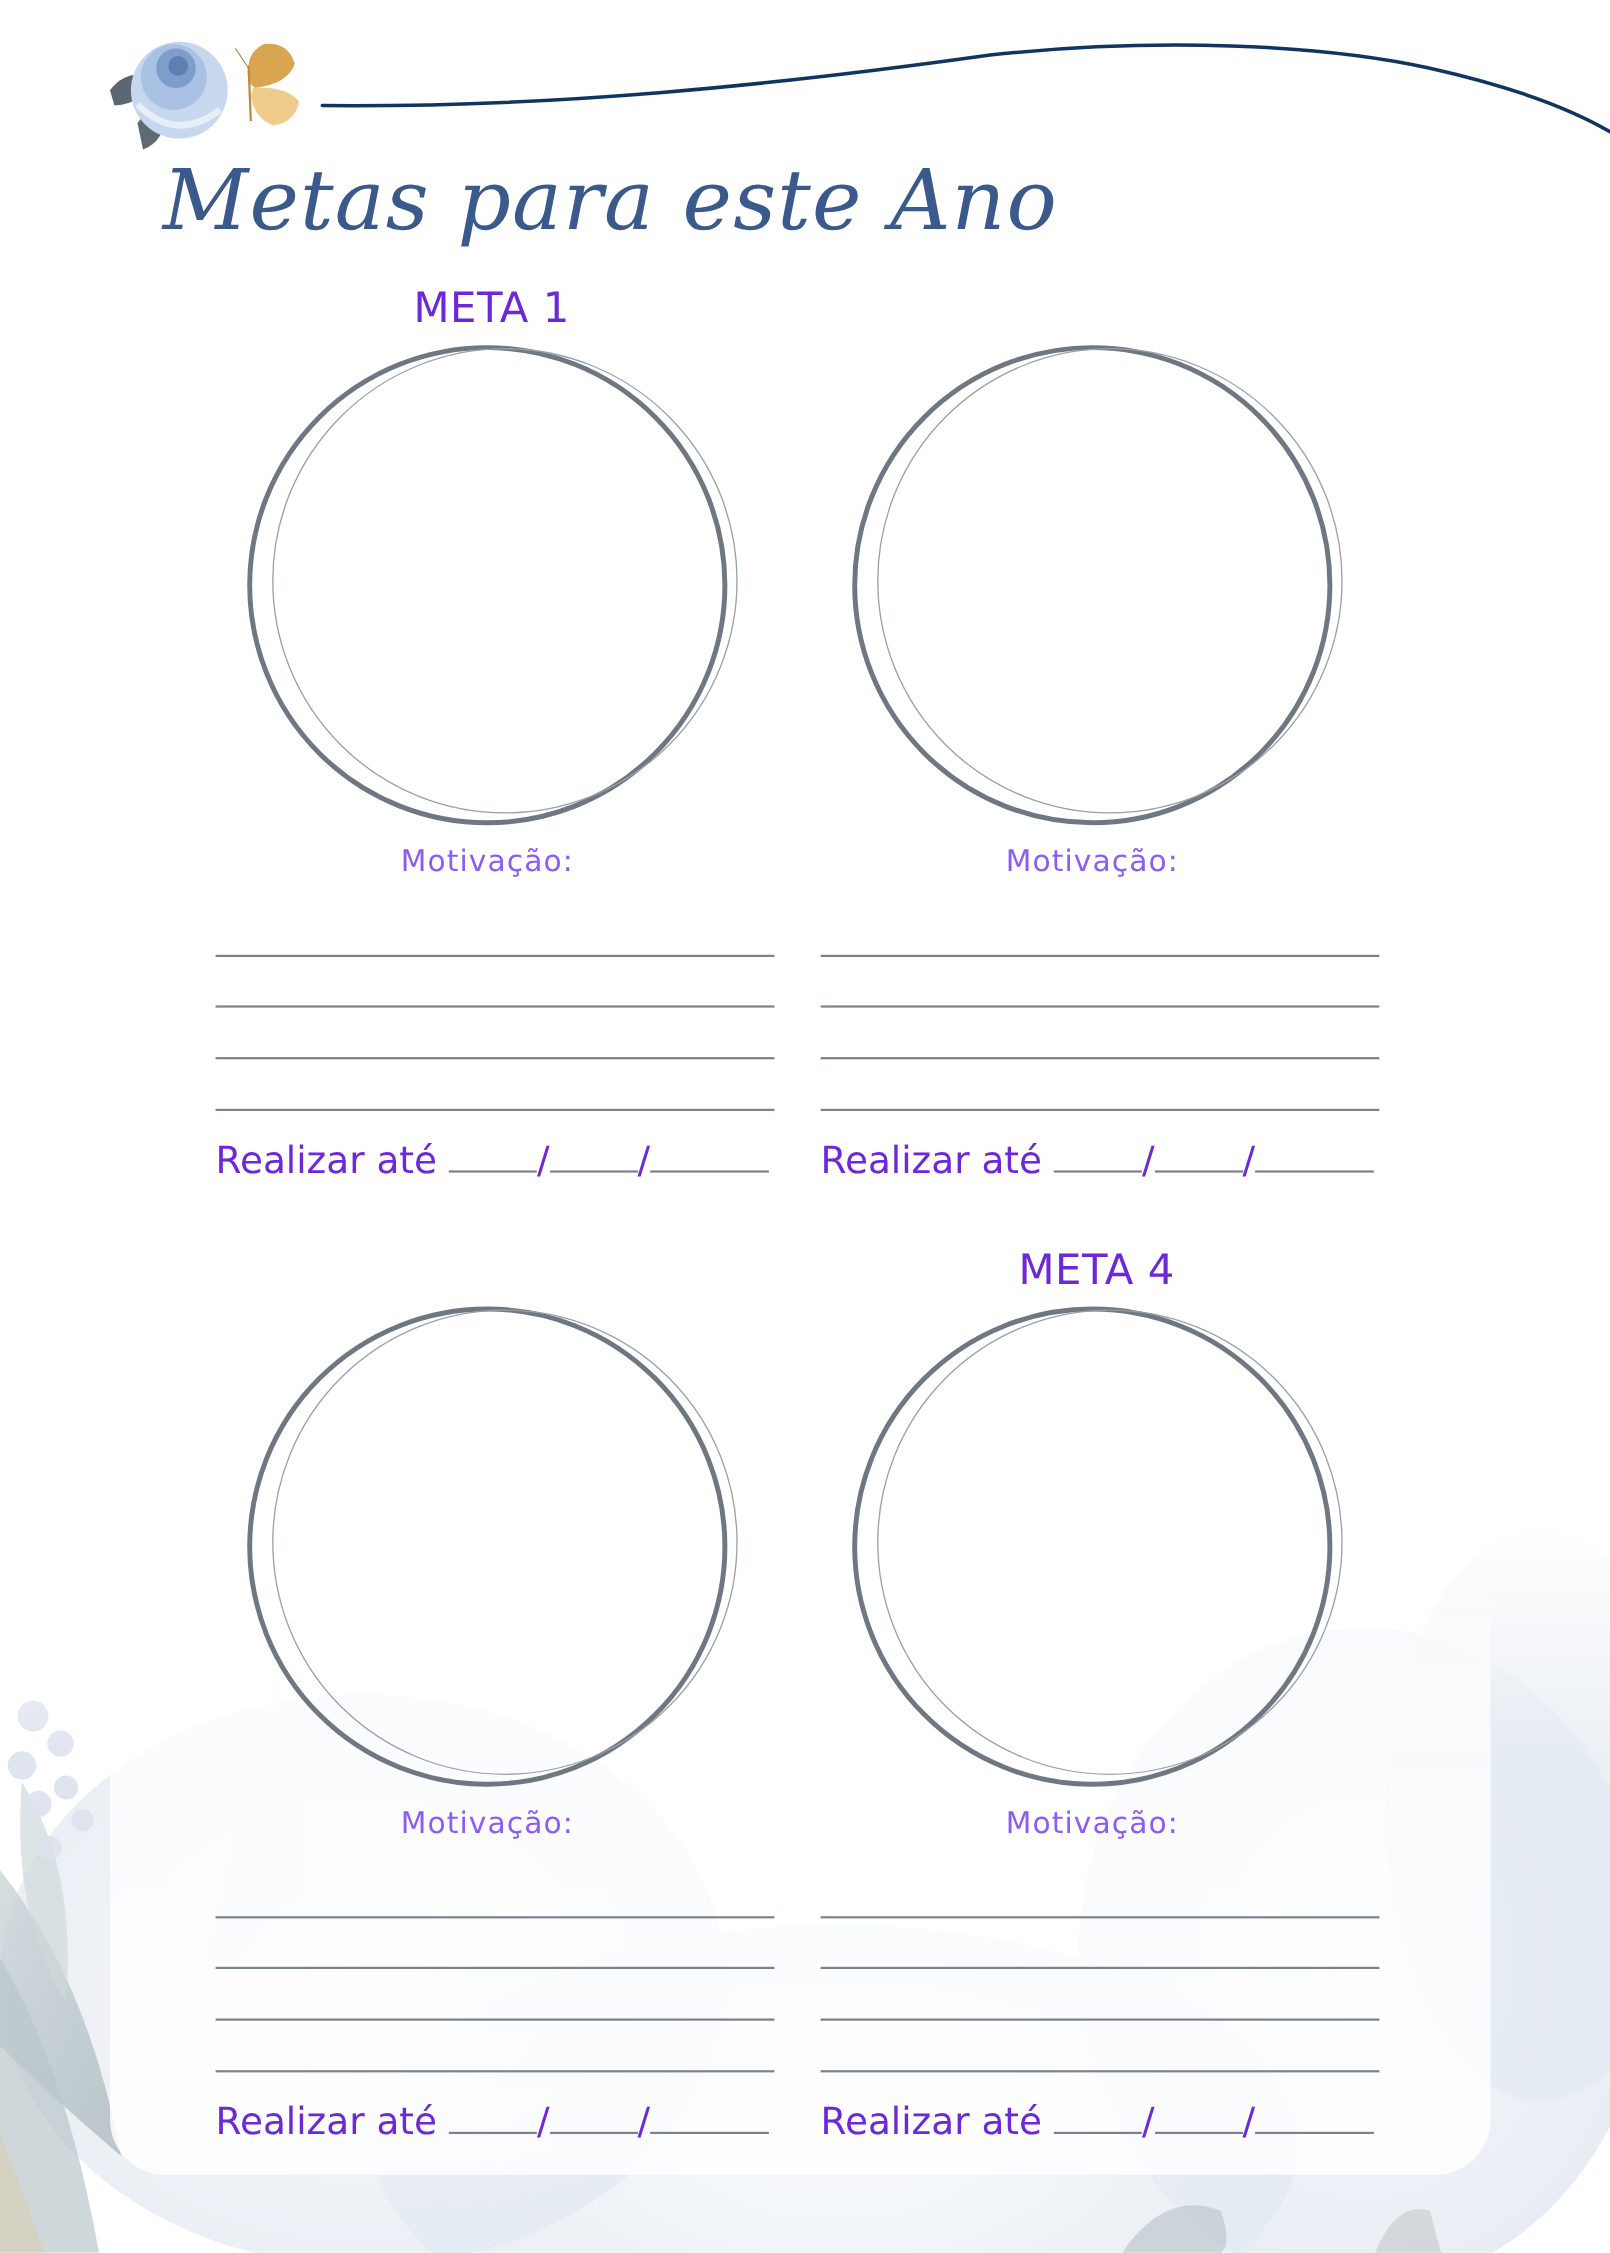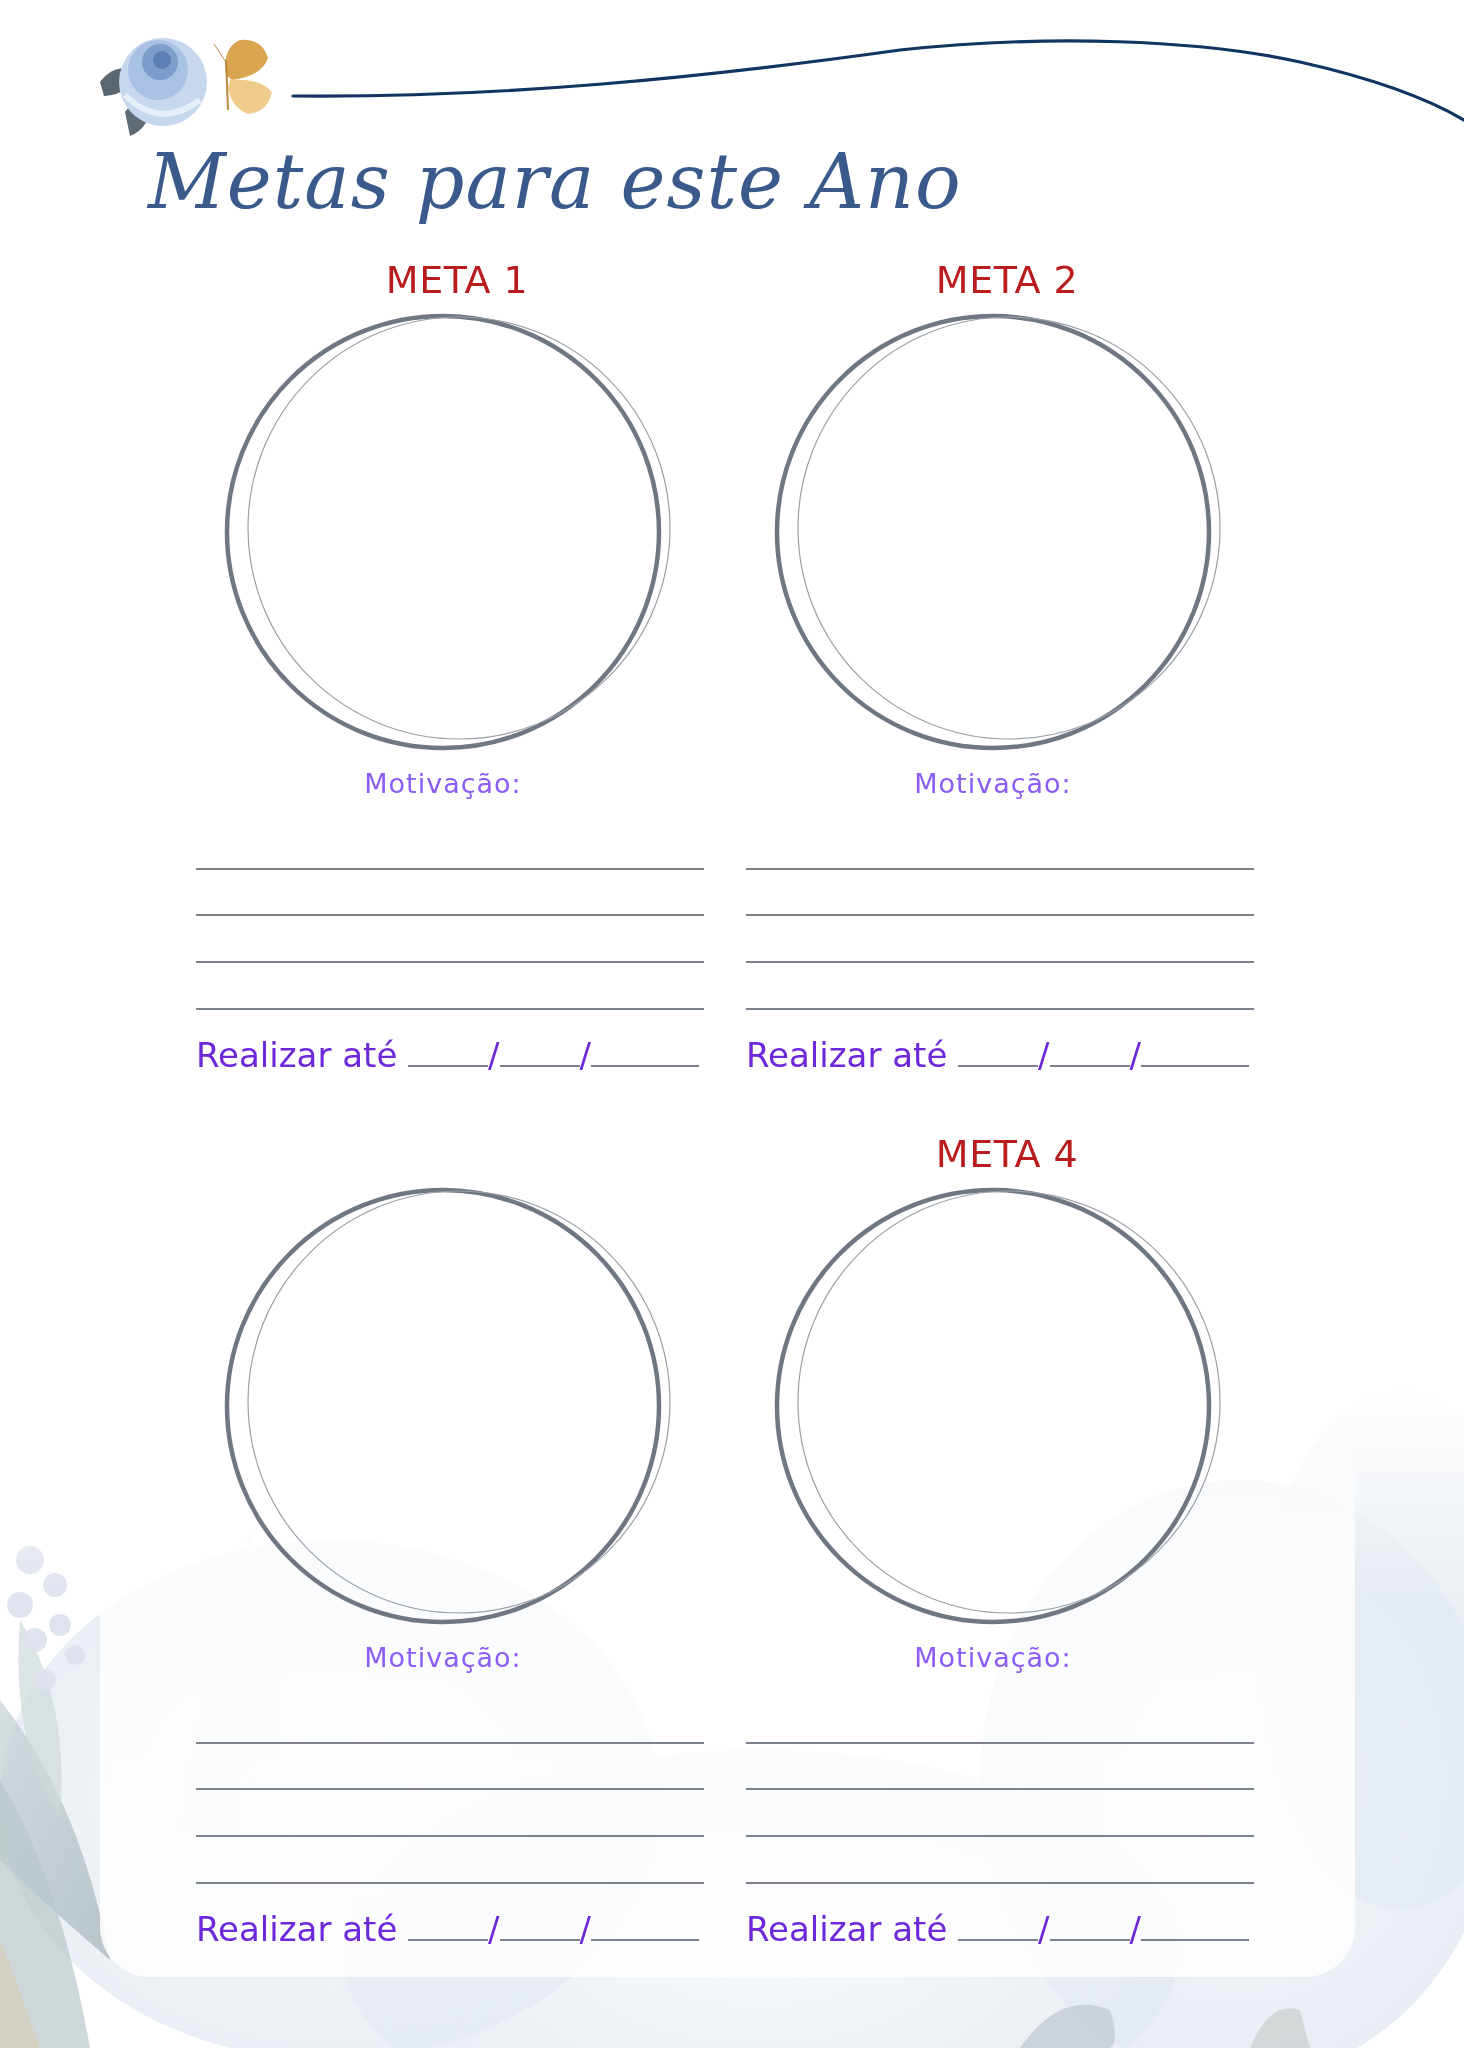--- a/index.html
+++ b/index.html
@@ -18,22 +18,22 @@
   }
   .header-art { position: absolute; left: 0; top: 0; width: 1464px; height: 140px; }
   .title {
     position: absolute; left: 148px; top: 132px; width: 640px; height: 110px;
     font-family: "DejaVu Serif", "Liberation Serif", serif;
     font-style: italic; font-size: 76px; color: #3a5a8c; line-height: 100px;
     letter-spacing: 1px; white-space: nowrap;
   }
   .goal { position: absolute; width: 560px; height: 830px; }
   .goal-label {
-    position: absolute; left: 14px; width: 100%; top: 0; text-align: center;
-    font-size: 38px; color: #b91c1c; line-height: 44px; letter-spacing: 0.5px;
+    position: absolute; left: 4px; width: 100%; top: 0; text-align: center;
+    font-size: 38px; color: #6d28d9; line-height: 44px; letter-spacing: 0.5px;
   }
   .circle-svg { position: absolute; left: 0; top: 0; }
   .motivation {
     position: absolute; left: 0; width: 100%; text-align: center;
     font-size: 27px; color: #8b5cf6; line-height: 32px; letter-spacing: 1px;
   }
   .write-line {
     position: absolute; height: 0; border-top: 2.5px solid #7b828c;
   }
   .deadline {
@@ -128,21 +128,20 @@
     <div class="write-line" style="left:33px; width:508px; top:656px;"></div>
     <div class="write-line" style="left:33px; width:508px; top:703px;"></div>
     <div class="write-line" style="left:33px; width:508px; top:750px;"></div>
     <div class="deadline" style="left:33px; top:777px;">
       <span>Realizar até</span>
       <span class="blank" style="width:80px;"></span><span class="slash">/</span><span class="blank" style="width:80px;"></span><span class="slash">/</span><span class="blank" style="width:108px;"></span>
     </div>
   </section>
 
   <section class="goal" style="left:713px; top:258px;">
-    <div class="goal-label">META 2</div>
     <svg class="circle-svg" width="560" height="500" viewBox="0 0 560 500">
       <circle cx="280" cy="274" r="216" fill="none" stroke="#6f7782" stroke-width="4.5"></circle>
       <circle cx="296" cy="270" r="211" fill="none" stroke="#9aa0a8" stroke-width="1.2"></circle>
     </svg>
     <div class="motivation" style="top:510px;">Motivação:</div>
     <div class="write-line" style="left:33px; width:508px; top:610px;"></div>
     <div class="write-line" style="left:33px; width:508px; top:656px;"></div>
     <div class="write-line" style="left:33px; width:508px; top:703px;"></div>
     <div class="write-line" style="left:33px; width:508px; top:750px;"></div>
     <div class="deadline" style="left:33px; top:777px;">

